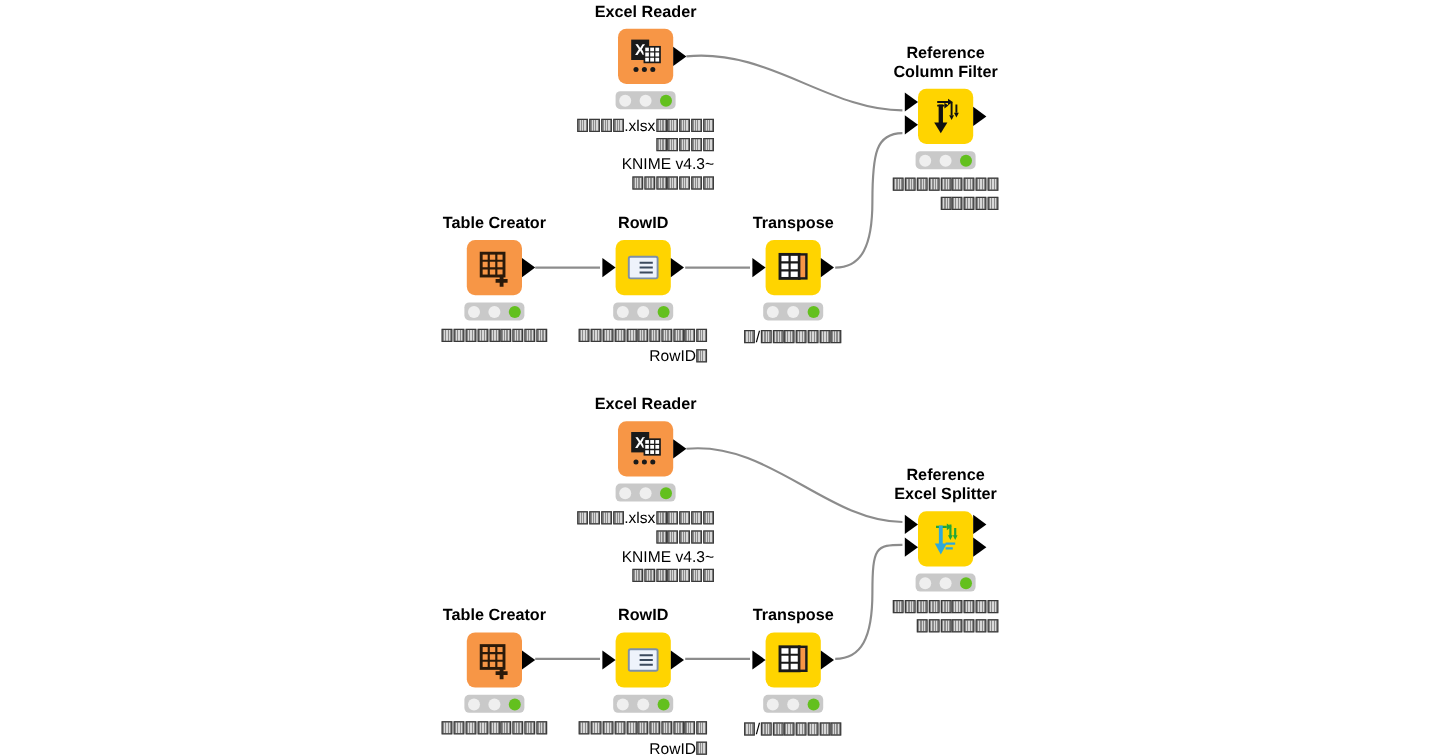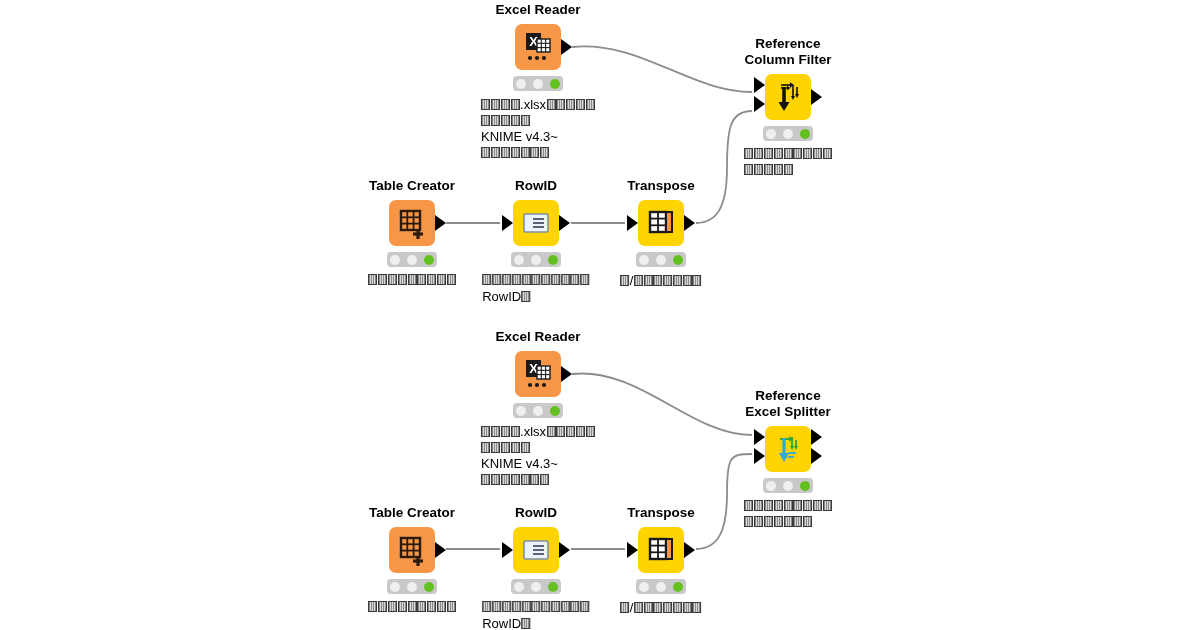--- a/index.html
+++ b/index.html
@@ -52,21 +52,21 @@
     border-radius:4px;
     display:flex;align-items:center;justify-content:space-around;
   }
   .led{width:10px;height:10px;border-radius:50%;background:#efefef;}
   .led.green{background:#63C01E;}
 
   
   .annot{
     position:absolute;
     left:50%;transform:translateX(-50%);
-    text-align:left;
+    text-align:right;
     white-space:nowrap;
     font-size:12.5px;
     line-height:15.5px;
     color:#000;
   }
   .annot .ln{display:block;}
 
   
   .tofu{
     display:inline-block;

